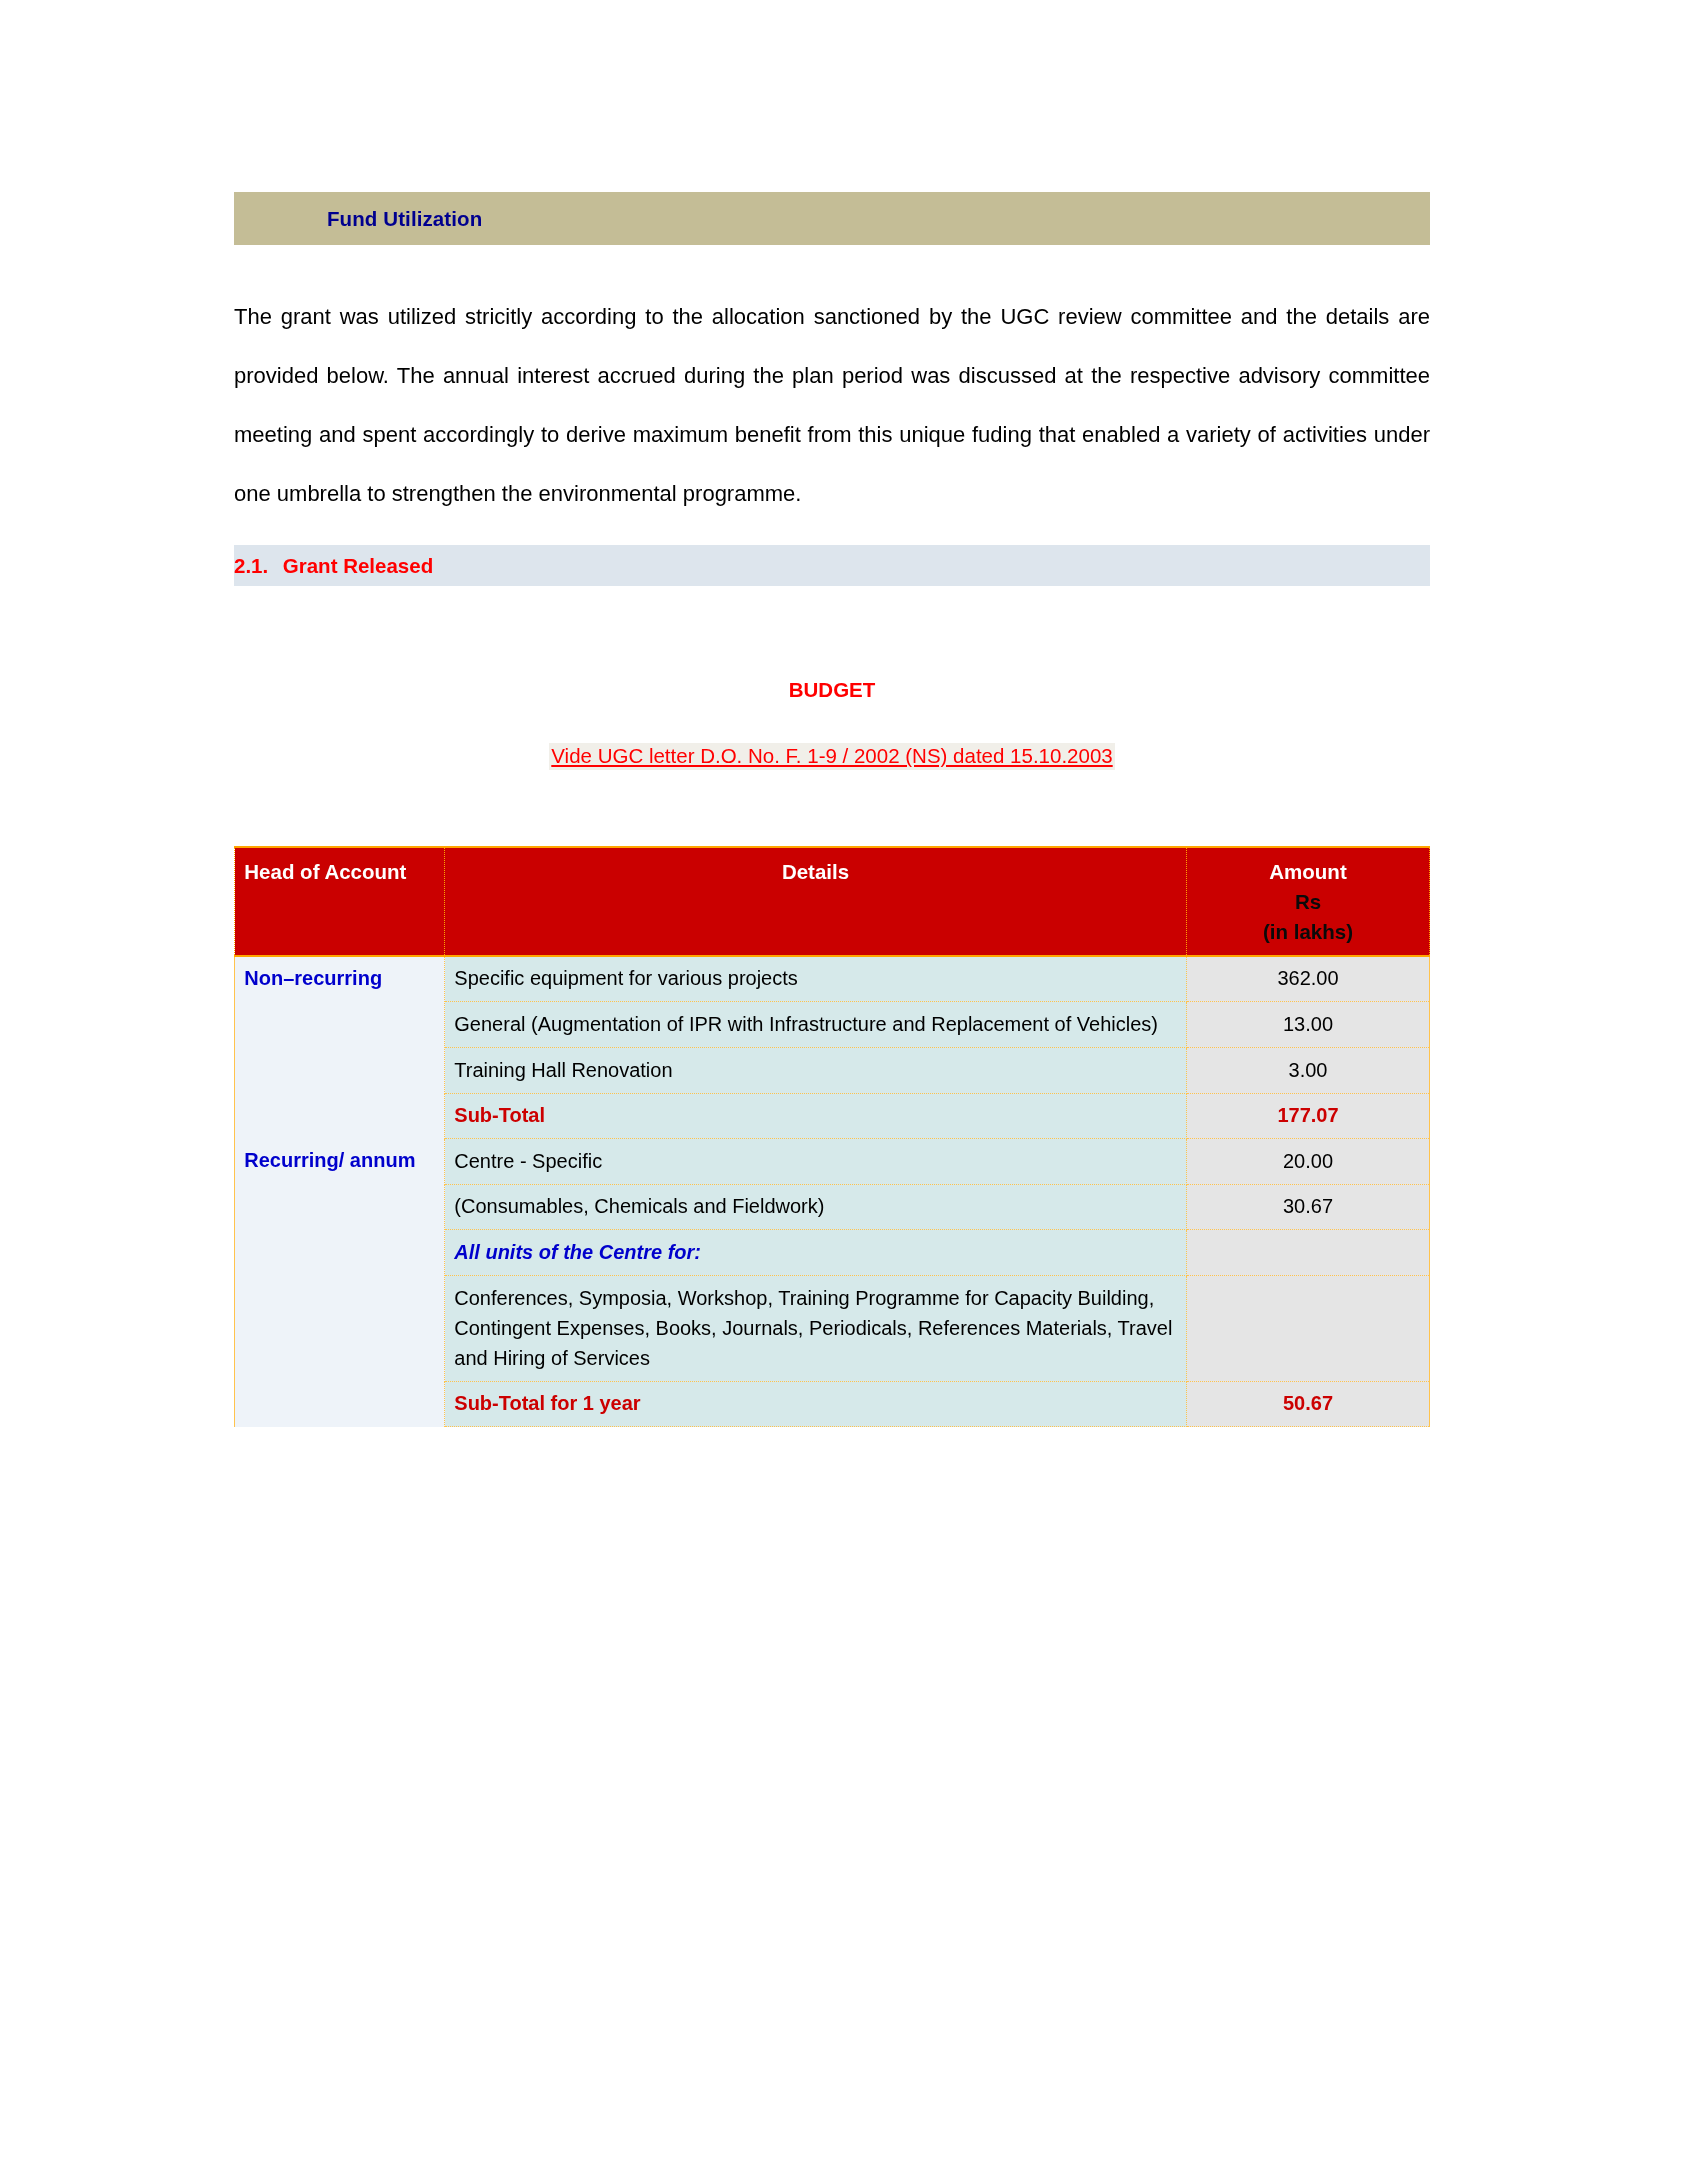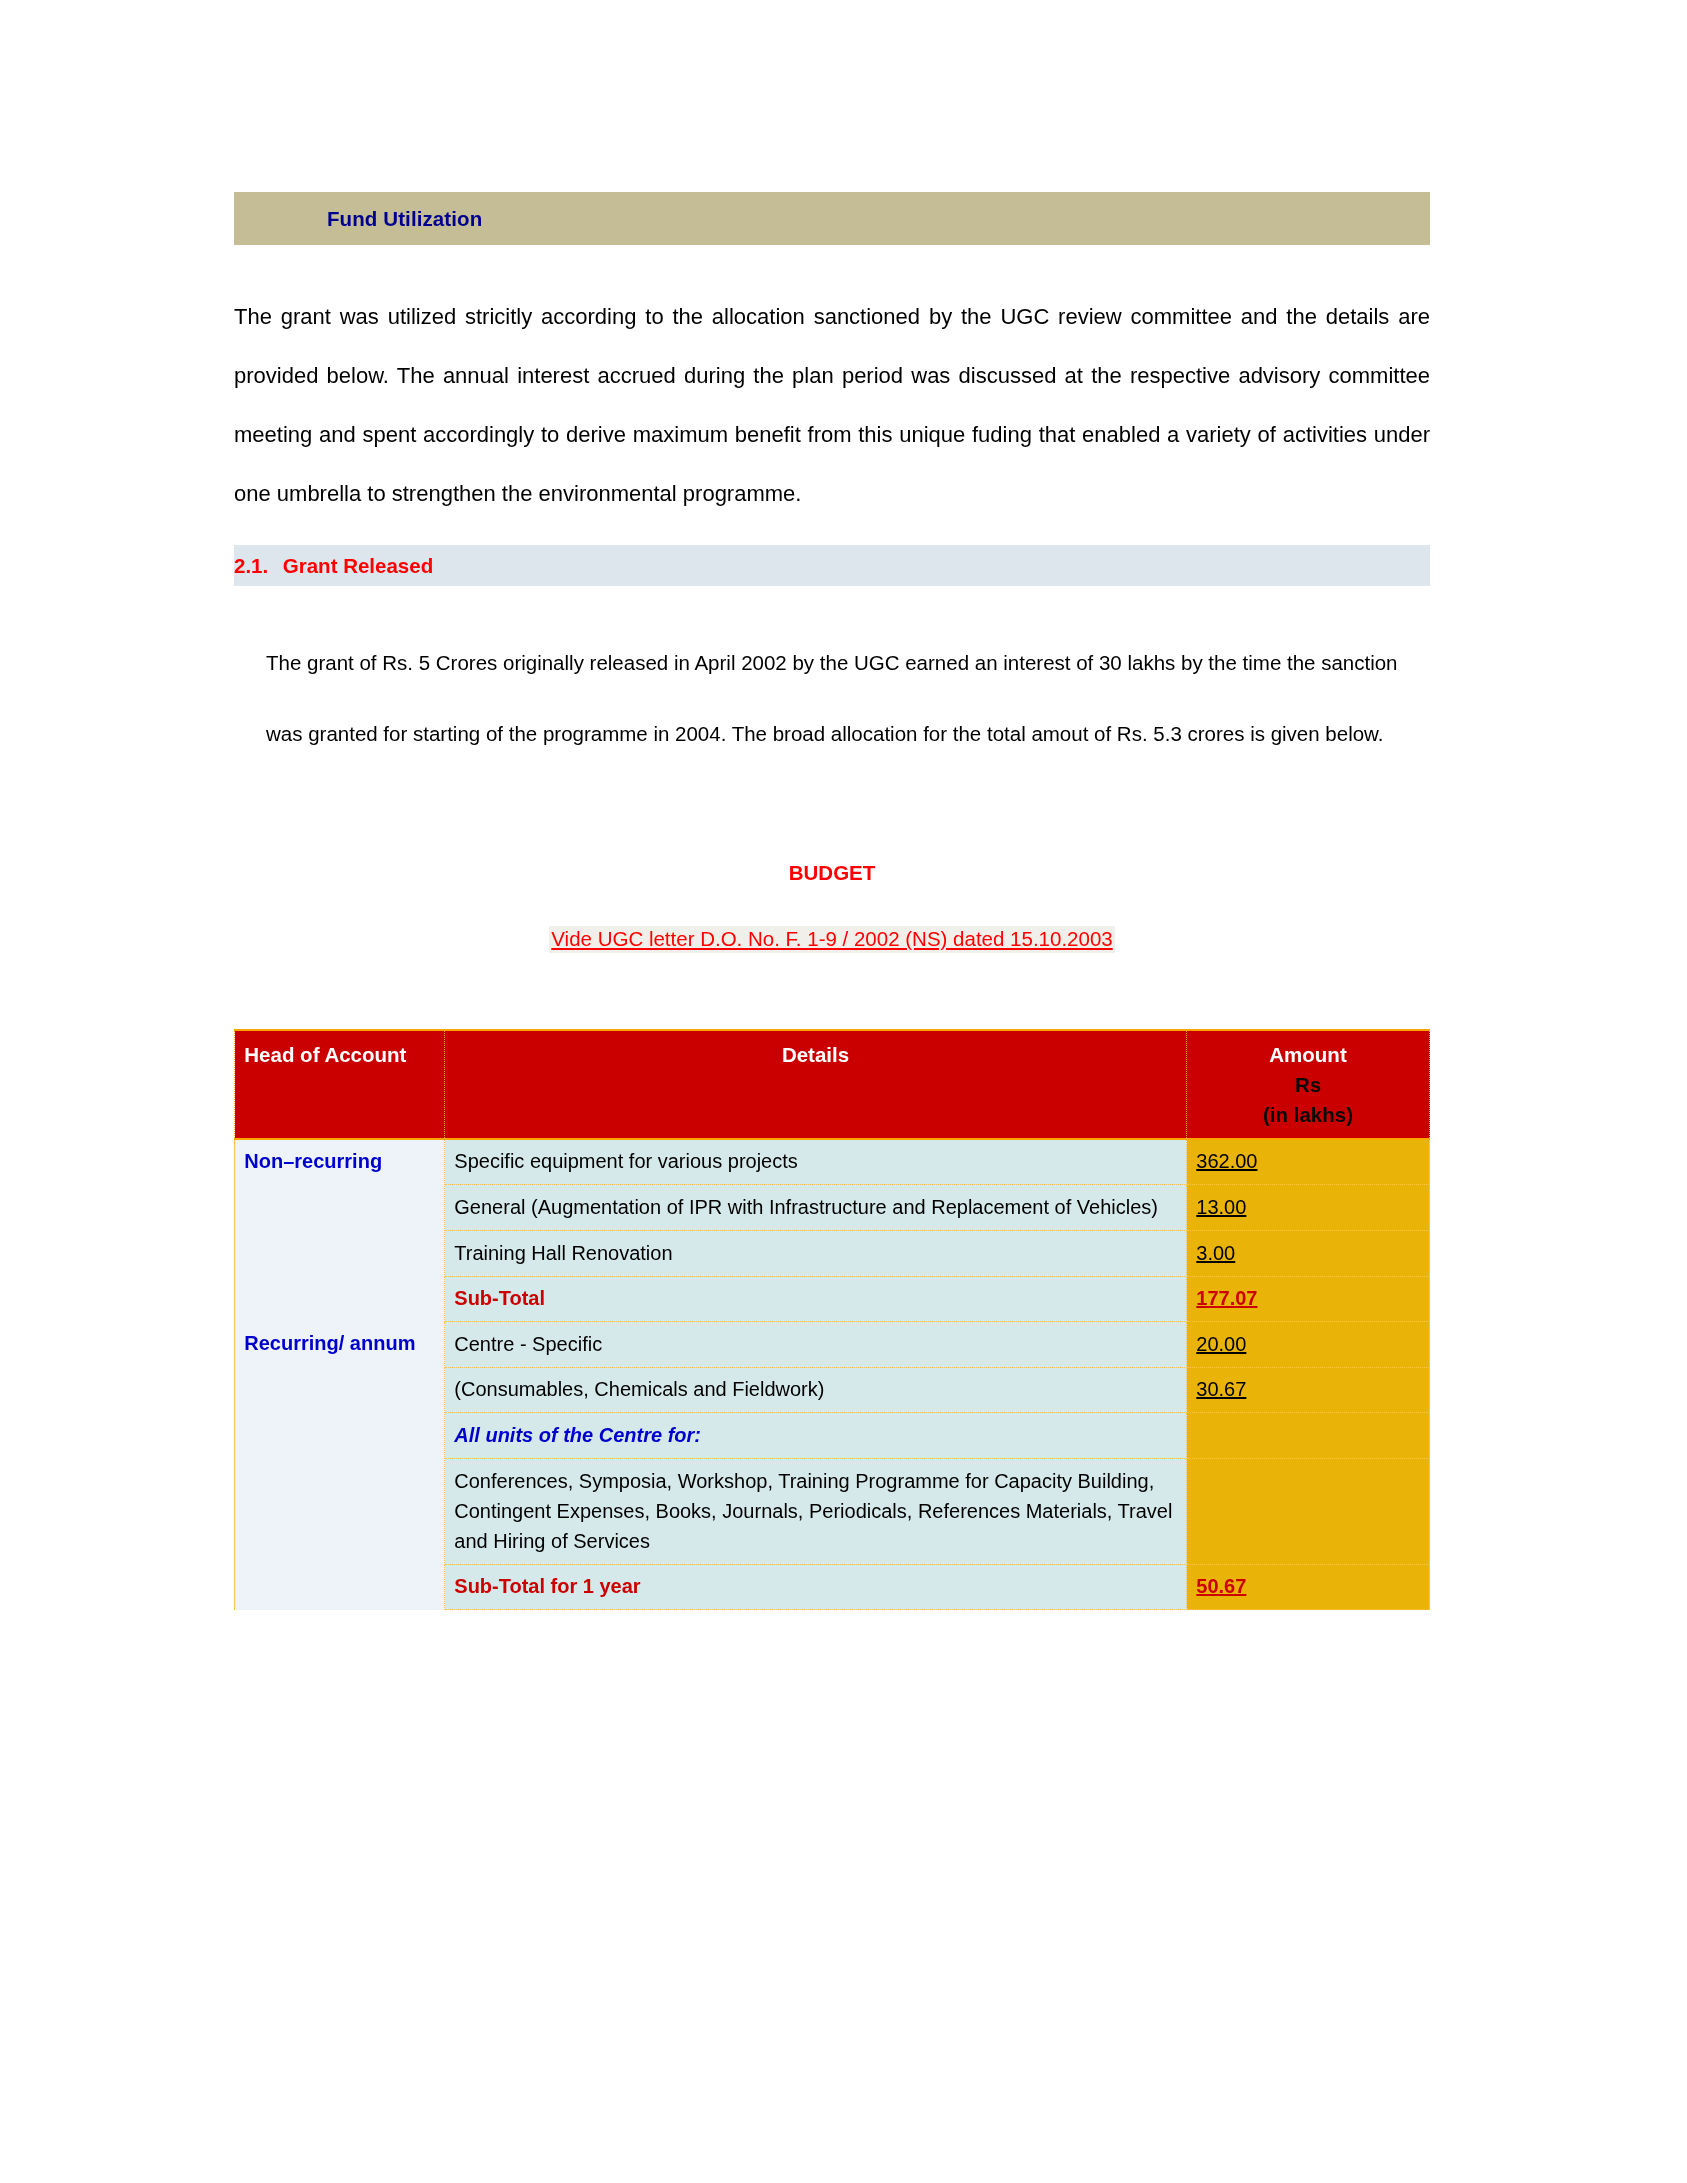--- a/index.html
+++ b/index.html
@@ -167,26 +167,25 @@
     font-weight: bold;
   }
   .col-head.no-bb { border-bottom: none; }
   .col-details {
     background: #d6e9ea;
     border-right: 0.7px dotted #ffc34d;
     border-bottom: 0.7px dotted #ffc34d;
     color: #000000;
   }
   .col-amount {
-    background: #eab308;
+    background: #e5e5e5;
     border-right: 1.3px solid #ffc34d;
     border-bottom: 0.7px dotted #ffc34d;
-    text-align: left;
-    color: #000000;
-    text-decoration: underline;
+    text-align: center;
+    color: #000000;
   }
   .budget-table tr.last-row td {
     border-bottom: 1.3px dotted #ffc34d;
   }
 
   .emph-red {
     color: #cc0000;
     font-weight: bold;
   }
   .emph-blue-italic {
@@ -205,21 +204,20 @@
       <span class="band-title-text">Fund Utilization</span>
     </div>
 
     <p class="para">The grant was utilized stricitly according to the allocation sanctioned by the UGC review committee and the details are provided below. The annual interest accrued during the plan period was discussed at the respective advisory committee meeting and spent accordingly to derive maximum benefit from this unique fuding that enabled a variety of activities under one umbrella to strengthen the environmental programme.</p>
 
     <div class="band-section">
       <span class="band-section-text band-section-num">2.1.</span>
       <span class="band-section-text">Grant Released</span>
     </div>
 
-    <p class="para-indent">The grant of Rs. 5 Crores originally released in April 2002 by the UGC earned an interest of 30 lakhs by the time the sanction was granted for starting of the programme in 2004. The broad allocation for the total amout of Rs. 5.3 crores is given below.</p>
 
     <div class="budget-title">BUDGET</div>
 
     <div class="vide-line-wrap">
       <span class="vide-line">Vide UGC letter D.O. No. F. 1-9 / 2002 (NS) dated 15.10.2003</span>
     </div>
 
     <table class="budget-table">
       <thead>
         <tr class="thead-row">

